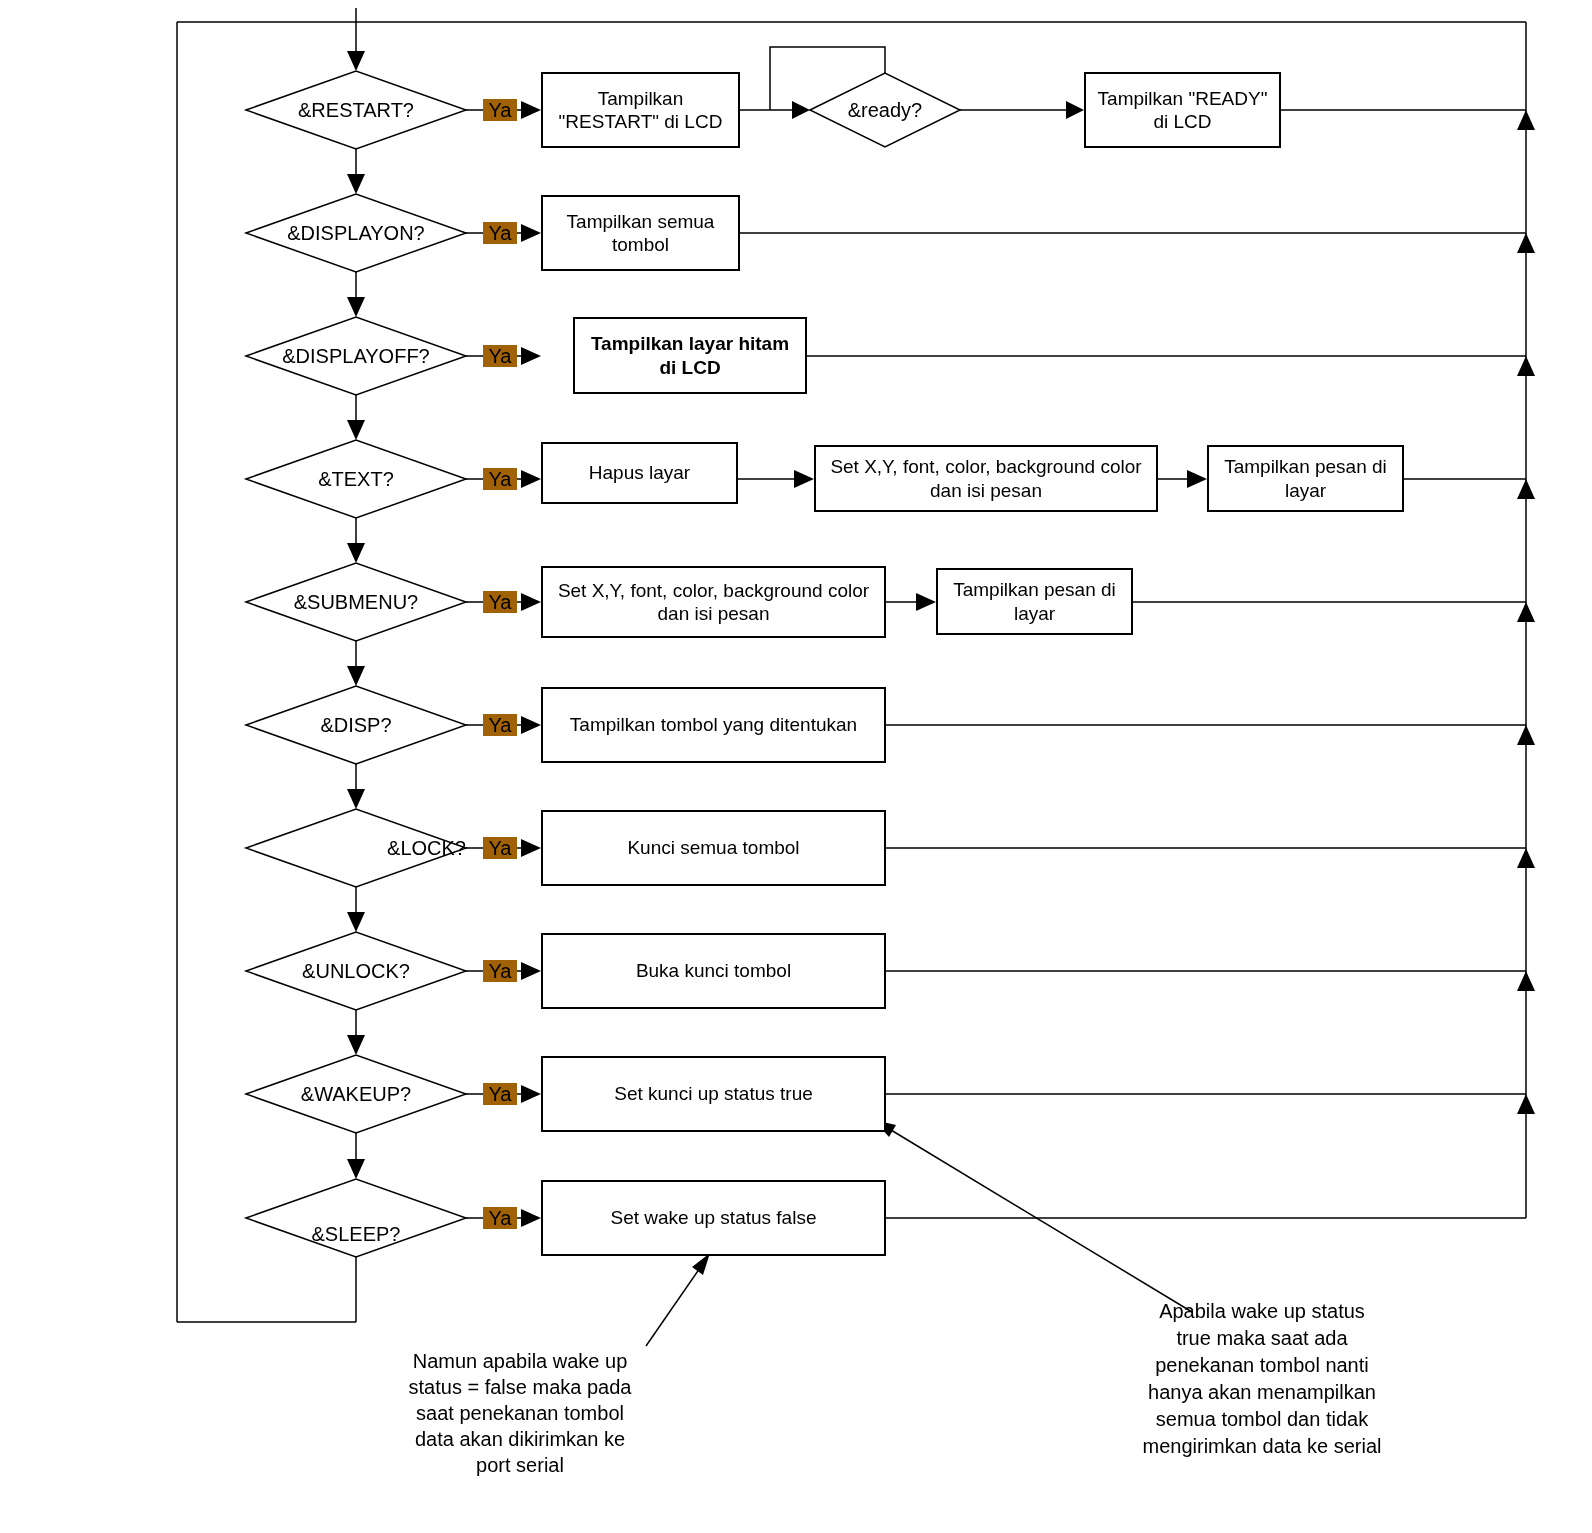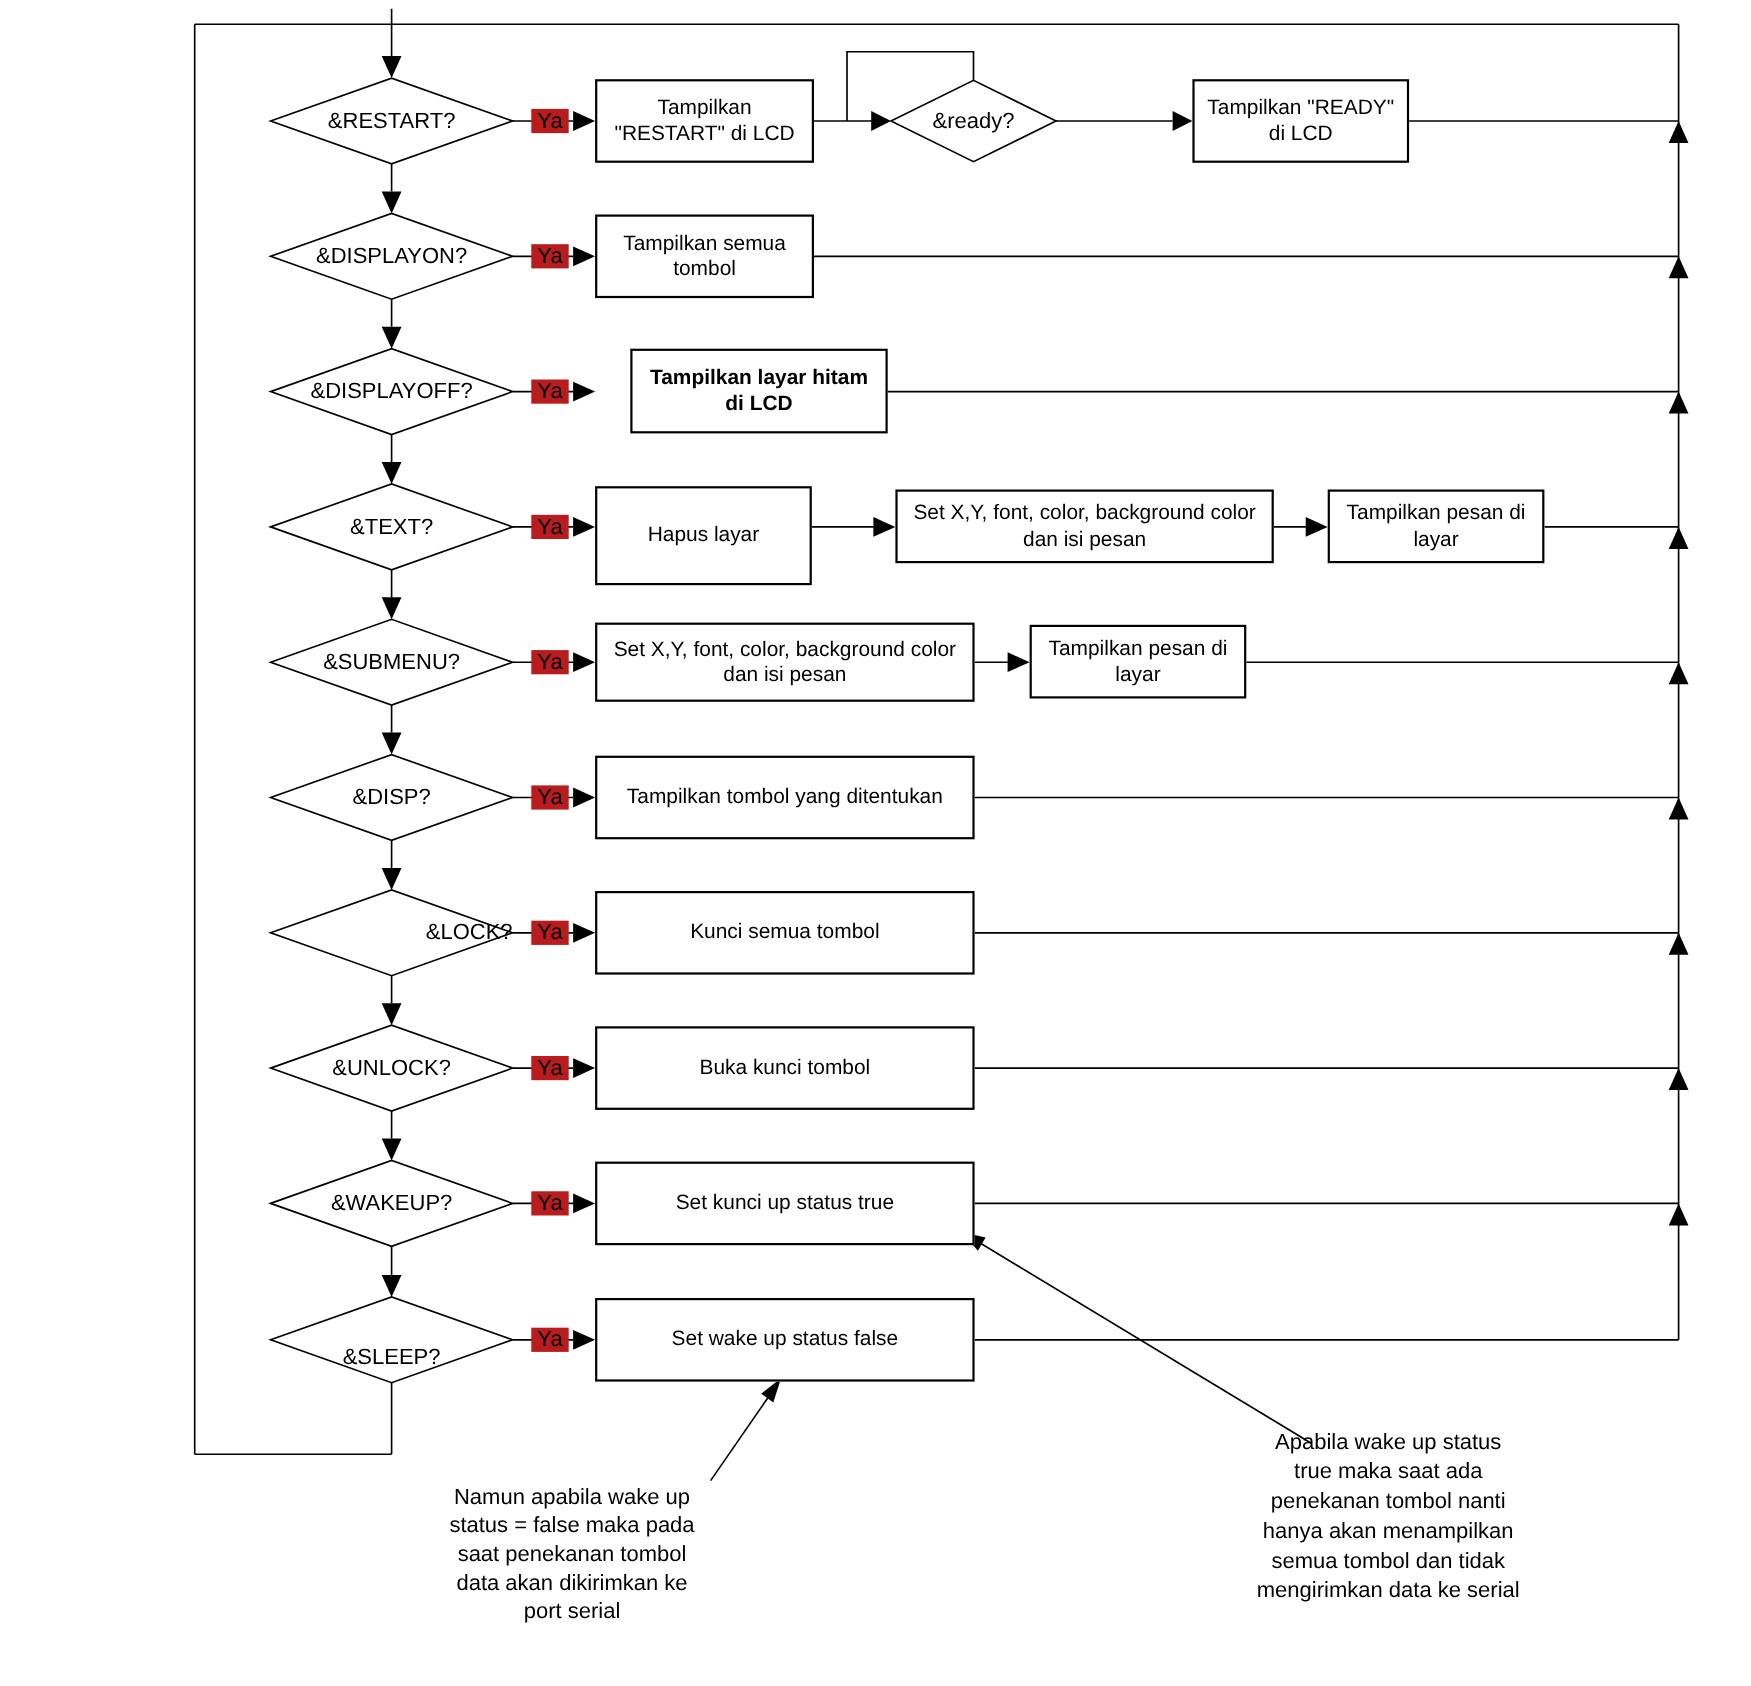--- a/index.html
+++ b/index.html
@@ -6,21 +6,21 @@
     font-family:"Liberation Sans","DejaVu Sans",sans-serif;}
   .stage{position:relative;width:1592px;height:1533px;background:#ffffff;overflow:hidden;}
   #wires{position:absolute;left:0;top:0;width:1592px;height:1533px;}
   #wires line, #wires polyline{stroke:#000;stroke-width:1.5;fill:none;}
   #wires polygon.shape{fill:#fff;stroke:#000;stroke-width:1.5;}
   #wires polygon.ah{fill:#000;stroke:none;}
   .fbox{position:absolute;background:#fff;border:2px solid #000;box-sizing:border-box;
     display:flex;align-items:center;justify-content:center;text-align:center;
     font-size:19px;line-height:1.22;padding:2px 8px;}
   .dlabel{position:absolute;text-align:center;font-size:20px;line-height:24px;}
-  .ya{position:absolute;background:#b91c1c;font-size:20px;line-height:22px;padding:0 2px;text-align:center;}
+  .ya{position:absolute;background:#a16207;font-size:20px;line-height:22px;padding:0 2px;text-align:center;}
   .note{position:absolute;text-align:center;font-size:20px;line-height:27px;white-space:pre-line;}
 </style>
 </head>
 <body>
 
 <div class="stage">
 
   <svg id="wires" viewBox="0 0 1592 1533" xmlns="http://www.w3.org/2000/svg">
 
     <line x1="177" y1="22" x2="177" y2="1322"></line>
@@ -137,21 +137,21 @@
     <div class="ya" style="left:483px;top:99px;width:30px;">Ya</div>
     <div class="fbox" style="left:541px;top:72px;width:199px;height:76px;">Tampilkan "RESTART" di LCD</div>
     <div class="dlabel" style="left:246px;top:221px;width:220px;">&amp;DISPLAYON?</div>
     <div class="ya" style="left:483px;top:222px;width:30px;">Ya</div>
     <div class="fbox" style="left:541px;top:195px;width:199px;height:76px;">Tampilkan semua tombol</div>
     <div class="dlabel" style="left:246px;top:344px;width:220px;text-align:center;">&amp;DISPLAYOFF?</div>
     <div class="ya" style="left:483px;top:345px;width:30px;">Ya</div>
     <div class="fbox" style="left:573px;top:317px;width:234px;height:77px;font-weight:bold;">Tampilkan layar hitam di LCD</div>
     <div class="dlabel" style="left:246px;top:467px;width:220px;">&amp;TEXT?</div>
     <div class="ya" style="left:483px;top:468px;width:30px;">Ya</div>
-    <div class="fbox" style="left:541px;top:442px;width:197px;height:90px;">Hapus layar</div>
+    <div class="fbox" style="left:541px;top:442px;width:197px;height:62px;">Hapus layar</div>
     <div class="fbox" style="left:814px;top:445px;width:344px;height:67px;">Set X,Y, font, color, background color dan isi pesan</div>
     <div class="fbox" style="left:1207px;top:445px;width:197px;height:67px;">Tampilkan pesan di layar</div>
     <div class="dlabel" style="left:246px;top:590px;width:220px;">&amp;SUBMENU?</div>
     <div class="ya" style="left:483px;top:591px;width:30px;">Ya</div>
     <div class="fbox" style="left:541px;top:566px;width:345px;height:72px;">Set X,Y, font, color, background color dan isi pesan</div>
     <div class="fbox" style="left:936px;top:568px;width:197px;height:67px;">Tampilkan pesan di layar</div>
     <div class="dlabel" style="left:246px;top:713px;width:220px;">&amp;DISP?</div>
     <div class="ya" style="left:483px;top:714px;width:30px;">Ya</div>
     <div class="fbox" style="left:541px;top:687px;width:345px;height:76px;">Tampilkan tombol yang ditentukan</div>
     <div class="dlabel" style="left:246px;top:836px;width:220px;text-align:right;">&amp;LOCK?</div>

